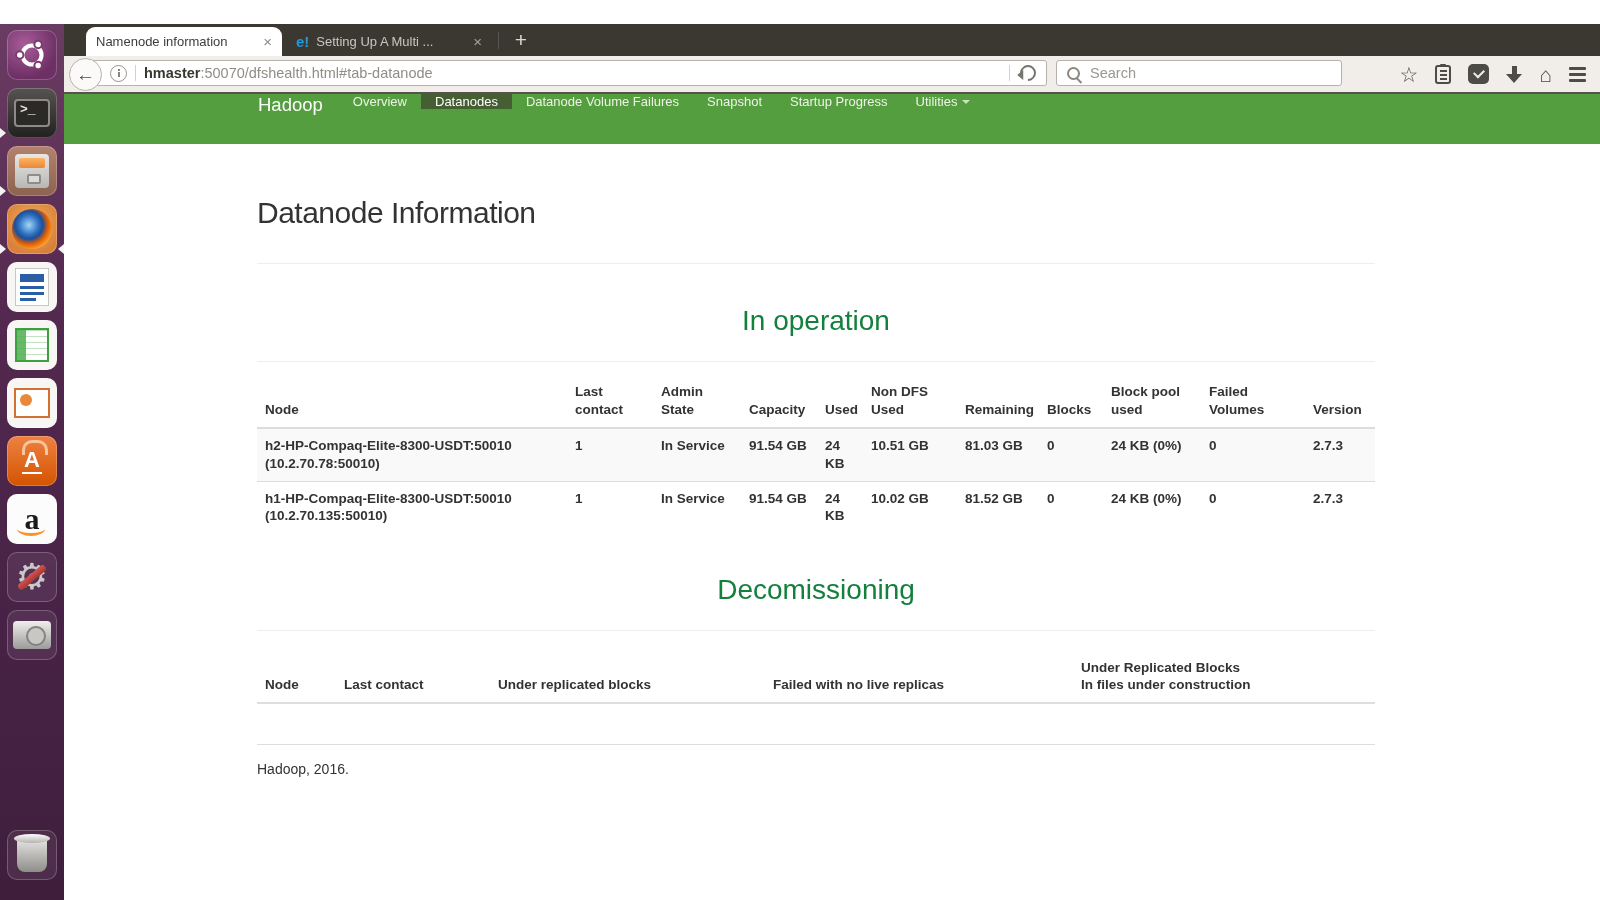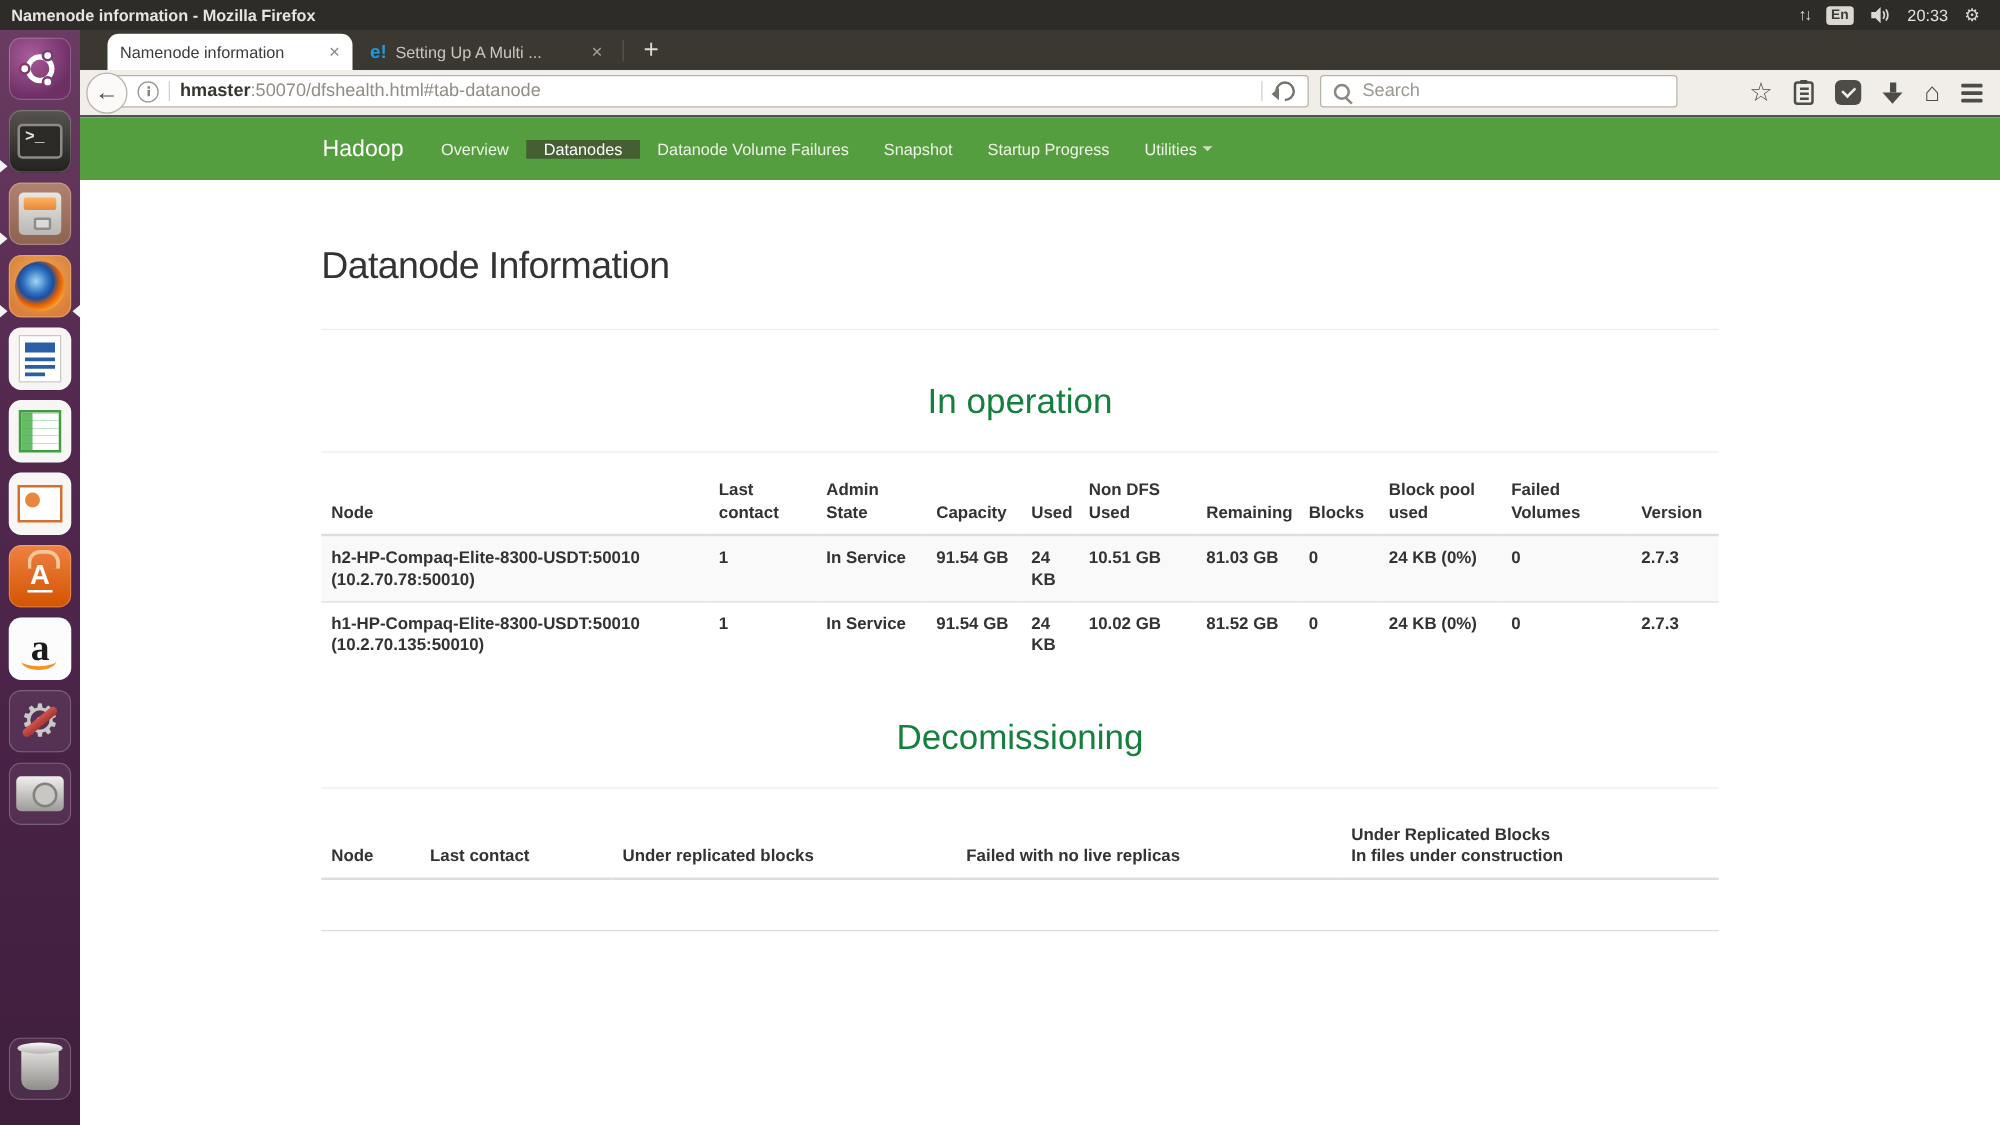--- a/index.html
+++ b/index.html
@@ -106,21 +106,21 @@
   .pocket{width:21px;height:20px;background:#4e4c47;border-radius:5px;position:relative;}
   .pocket:after{content:"";position:absolute;left:5.5px;top:5px;width:8px;height:5px;border-left:2.5px solid #f1eeea;border-bottom:2.5px solid #f1eeea;transform:rotate(-45deg);}
   .dl{display:flex;flex-direction:column;align-items:center;}
   .dl .stem{width:5px;height:8px;background:#4e4c47;}
   .dl .head{width:0;height:0;border-left:8px solid transparent;border-right:8px solid transparent;border-top:9px solid #4e4c47;}
   .homeicon{font-size:21px;color:#4e4c47;line-height:1;}
   .burger{display:flex;flex-direction:column;gap:3px;}
   .burger span{display:block;width:17px;height:3px;background:#4e4c47;border-radius:1px;}
 
   
-  .hnav{height:50px;background:#559e3f;display:flex;align-items:center;padding-left:192px;}
+  .hnav{height:50px;background:#559e3f;display:flex;align-items:flex-start;padding-left:192px;}
   .brand{display:flex;align-items:center;font-size:18.5px;color:#fdfdfb;padding:0 16px 0 2px;}
   .hnav a{display:flex;align-items:center;font-size:13px;color:#edf3e6;padding:0 14px;text-decoration:none;}
   .hnav a.active{background:#455f33;color:#fff;}
   .caret{display:inline-block;margin-left:5px;width:0;height:0;border-left:4px solid transparent;border-right:4px solid transparent;border-top:4px solid #cfe0c2;}
 
   
   .page{padding:50px 0 0 193px;width:1118px;color:#333;}
   .page h1{margin:0;font-size:30px;font-weight:400;color:#333;letter-spacing:-.5px;line-height:38px;}
   .hr1{border:0;border-top:1px solid #eee;margin:31px 0 0;}
   .sect{margin:42px 0 0;padding-bottom:25px;border-bottom:1px solid #eee;}
@@ -135,33 +135,20 @@
   tbody tr{height:49px;}
   tbody tr:nth-child(odd){background:#f9f9f9;}
   .hr2{border:0;border-top:1px solid #ddd;margin:40px 0 0;}
   .footer{margin-top:16px;font-size:14px;color:#333;padding-bottom:60px;}
 </style>
 </head>
 <body>
 
 <div class="screen">
 
-  <div class="topbar">
-    <span class="win-title">Namenode information - Mozilla Firefox</span>
-    <div class="tray">
-      <span class="net"><i>↑</i><i>↓</i></span>
-      <span class="kbd">En</span>
-      <svg width="17" height="14" viewBox="0 0 17 14">
-        <polygon points="1,4.5 4.5,4.5 8.5,0.5 8.5,13.5 4.5,9.5 1,9.5" fill="#dcd9d2"></polygon>
-        <path d="M10.5 4 q2 3 0 6 M12.8 2.5 q3 4.5 0 9" stroke="#dcd9d2" stroke-width="1.4" fill="none"></path>
-      </svg>
-      <span class="clock">20:33</span>
-      <span class="gear">⚙</span>
-    </div>
-  </div>
 
   <div class="launcher">
     <div class="l-item i-dash">
       <svg width="34" height="34" viewBox="0 0 100 100">
         <circle cx="50" cy="50" r="28" fill="none" stroke="#fff" stroke-width="12"></circle>
         <g>
           <circle cx="14" cy="50" r="11" fill="#fff" stroke="#7d3a72" stroke-width="6"></circle>
           <circle cx="68" cy="19" r="11" fill="#fff" stroke="#7d3a72" stroke-width="6"></circle>
           <circle cx="68" cy="81" r="11" fill="#fff" stroke="#7d3a72" stroke-width="6"></circle>
         </g>
@@ -375,16 +362,17 @@
               <th>Under replicated blocks</th>
               <th>Failed with no live replicas</th>
               <th>Under Replicated Blocks
 In files under construction</th>
             </tr>
           </thead>
         <tbody></tbody>
       </table>
 
       <hr class="hr2">
+      <div class="footer">Hadoop, 2016.</div>
     </div>
 
   </div>
 </div>
 
 </body></html>

